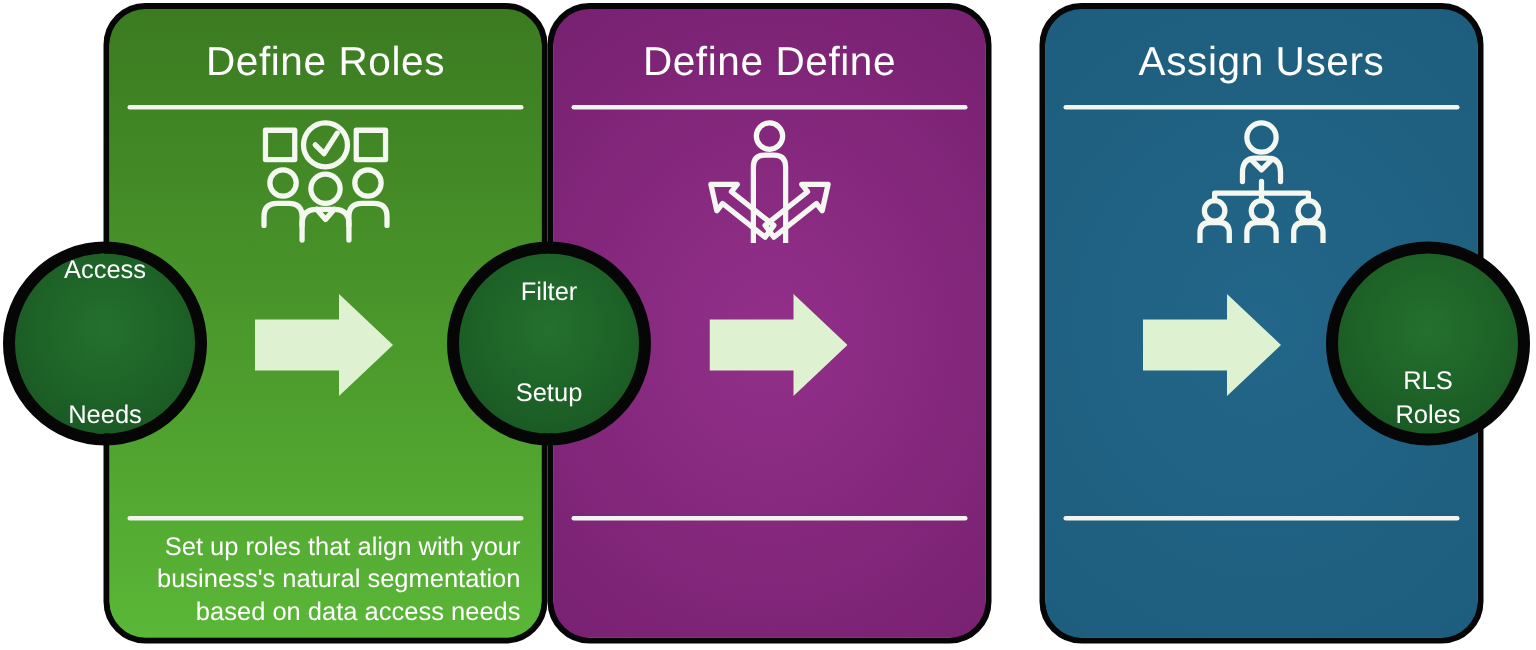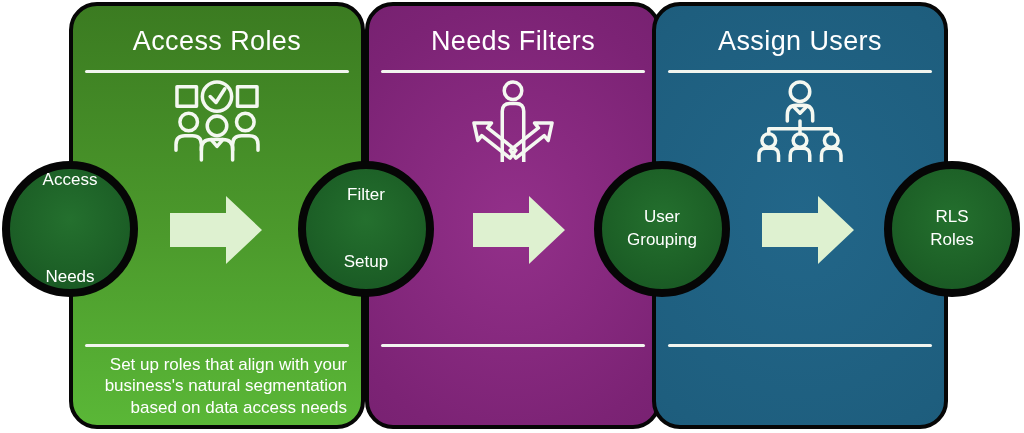--- a/index.html
+++ b/index.html
@@ -13,21 +13,21 @@
   
   .card{
     position:absolute;top:2px;width:296px;height:427px;
     box-sizing:border-box;
     border:4px solid var(--outline-black,#060606);
     border-radius:28px;
     z-index:1;
   }
   .card-0{left:69px;background:linear-gradient(180deg,var(--green-top,#3b7b21) 0%,#4c9a2c 55%,var(--green-bottom,#5ab737) 100%);}
   .card-1{left:365px;background:radial-gradient(120% 95% at 50% 52%,var(--purple-center,#93308a) 0%,#7c2375 55%,var(--purple-edge,#6c1d67) 100%);}
-  .card-2{left:652px;background:radial-gradient(120% 95% at 50% 50%,var(--blue-center,#226689) 0%,#1e5e7e 60%,var(--blue-edge,#1b5674) 100%);}
+  .card-2{left:693px;background:radial-gradient(120% 95% at 50% 50%,var(--blue-center,#226689) 0%,#1e5e7e 60%,var(--blue-edge,#1b5674) 100%);}
   .title{
     position:absolute;top:20px;left:0;right:0;margin:0;
     text-align:center;color:var(--text-white,#ffffff);
     font-size:27px;font-weight:400;letter-spacing:.4px;
   }
   .underline{
     position:absolute;top:64px;left:12px;right:12px;height:3px;
     background:#f2f5ef;border-radius:2px;
   }
   .icon-wrap{
@@ -57,29 +57,29 @@
     box-sizing:border-box;border-radius:50%;
     border:8px solid var(--outline-black,#060606);
     background:radial-gradient(circle at 50% 42%,#24702e 0%,var(--circle-fill,#1d6127) 55%,#175322 100%);
     z-index:3;
     display:flex;flex-direction:column;align-items:center;justify-content:center;
     color:var(--text-white,#ffffff);font-size:17px;line-height:1.35;text-align:center;
   }
   .circle-0{left:2px;justify-content:space-between;}
   .circle-1{left:298px;gap:44px;}
   .circle-2{left:594px;}
-  .circle-3{left:884px;}
+  .circle-3{left:884px;justify-content:flex-end;}
 </style>
 </head>
 <body>
 
 <div class="canvas">
 
   <section class="card card-0">
-    <h2 class="title">Access Roles</h2>
+    <h2 class="title">Define Roles</h2>
     <div class="underline"></div>
     <div class="icon-wrap">
       <svg width="88" height="82" viewBox="0 0 90 84">
         <rect x="4" y="7" width="20" height="20"></rect>
         <rect x="66" y="7" width="20" height="20"></rect>
         <circle cx="45" cy="17" r="15"></circle>
         <path d="M38,17 L44,23 L53,9"></path>
         <circle cx="16" cy="43" r="9"></circle>
         <circle cx="74" cy="43" r="9"></circle>
         <path d="M3,72 V66 Q3,57 12,57 H20 Q29,57 29,66 V72"></path>
@@ -87,21 +87,21 @@
         <circle cx="45" cy="47" r="10"></circle>
         <path d="M29,82 V71 Q29,61 39,61 H51 Q61,61 61,71 V82"></path>
         <path d="M39,61 L45,68 L51,61"></path>
       </svg>
     </div>
     <div class="divider"></div>
     <p class="body">Set up roles that align with your business's natural segmentation based on data access needs</p>
   </section>
 
   <section class="card card-1">
-    <h2 class="title">Needs Filters</h2>
+    <h2 class="title">Define Define</h2>
     <div class="underline"></div>
     <div class="icon-wrap">
       <svg width="88" height="82" viewBox="0 0 90 84">
         <circle cx="45" cy="11" r="9"></circle>
         <path d="M34,84 V32 Q34,24 42,24 H48 Q56,24 56,32 V84"></path>
         <polygon points="5,44 23,44 19,49 48,72 42,80 13,57 9,62"></polygon>
         <polygon points="85,44 67,44 71,49 42,72 48,80 77,57 81,62"></polygon>
       </svg>
     </div>
     <div class="divider"></div>
@@ -138,22 +138,18 @@
   </svg>
 
   <div class="circle circle-0">
     <span>Access</span>
     <span>Needs</span>
   </div>
   <div class="circle circle-1">
     <span>Filter</span>
     <span>Setup</span>
   </div>
-  <div class="circle circle-2">
-    <span>User</span>
-    <span>Grouping</span>
-  </div>
   <div class="circle circle-3">
     <span>RLS</span>
     <span>Roles</span>
   </div>
 
 </div>
 
 </body></html>

